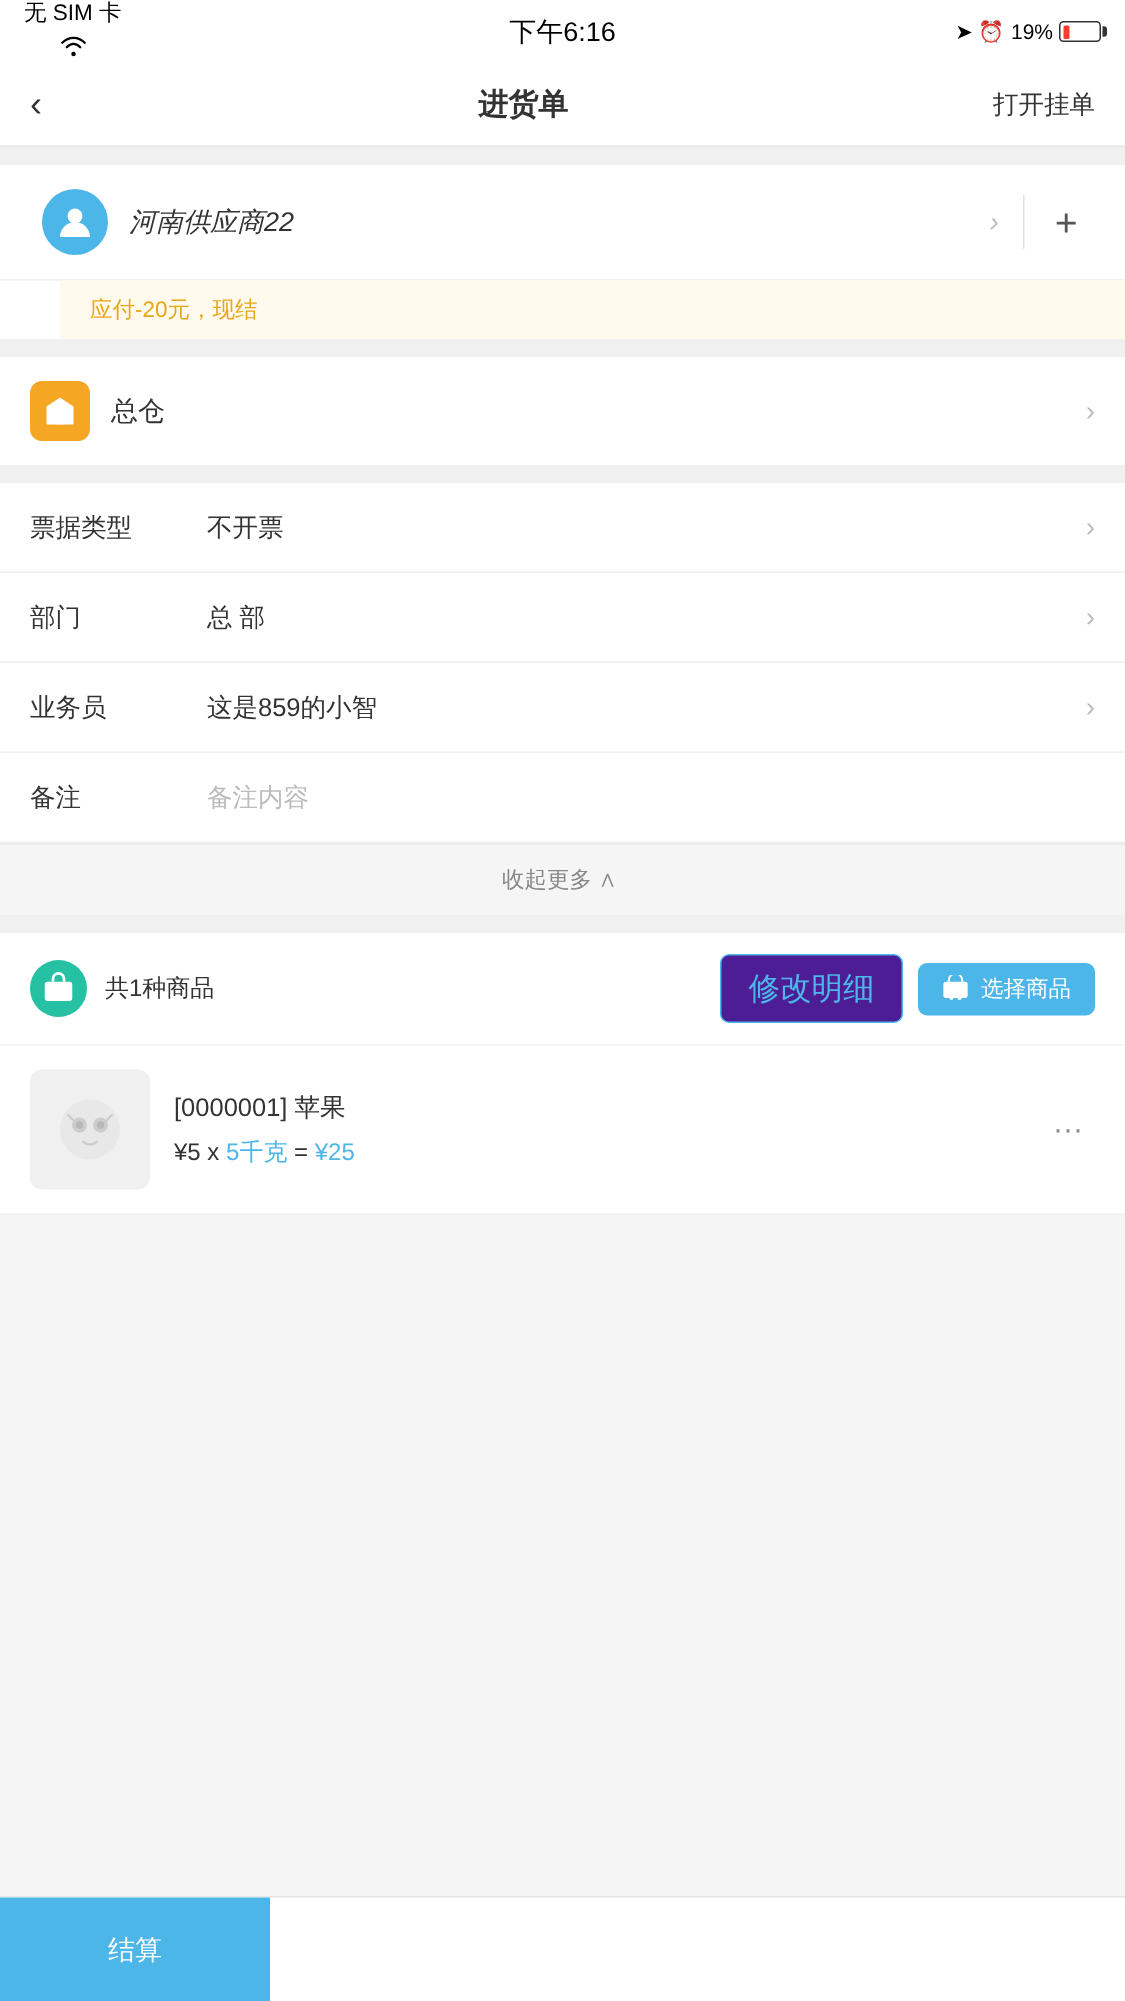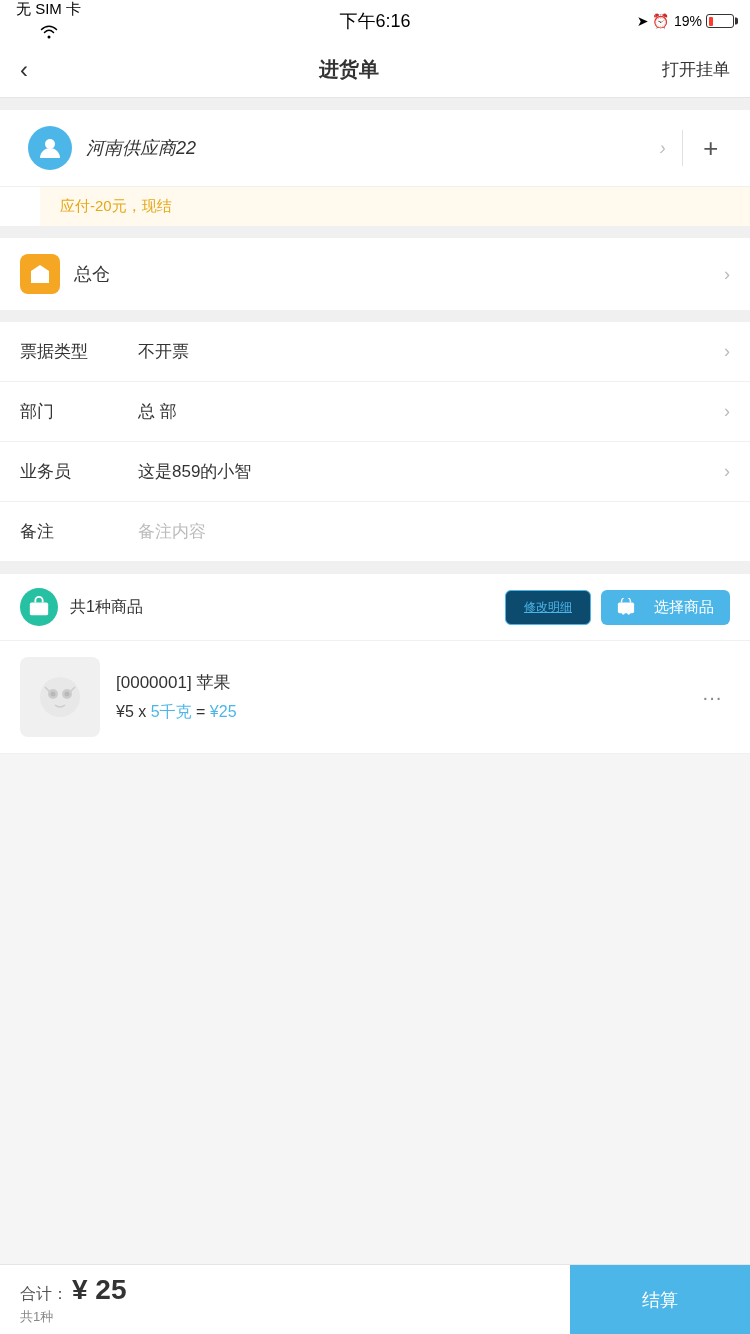--- a/index.html
+++ b/index.html
@@ -250,39 +250,38 @@
     }
     .product-count-icon svg { width: 22px; height: 22px; fill: #fff; }
     .product-count-label {
       flex: 1;
       font-size: 16px;
       color: #333;
     }
     .btn-modify {
       border: 1.5px solid #4db6e8;
       color: #4db6e8;
-      background: #0c4a6e;
+      background: #4c1d95;
       border-radius: 6px;
       padding: 8px 18px;
-      font-size: 12px;
+      font-size: 21px;
       cursor: pointer;
       margin-right: 10px;
-      text-decoration: underline;
     }
     .btn-select {
       background: #4db6e8;
       color: #fff;
       border: none;
       border-radius: 6px;
       padding: 8px 16px;
       font-size: 15px;
       cursor: pointer;
       display: flex;
       align-items: center;
-      gap: 19px;
+      gap: 8px;
     }
     .btn-select svg { width: 18px; height: 18px; fill: #fff; }
 
     
     .product-item {
       background: #fff;
       display: flex;
       align-items: center;
       padding: 16px 20px;
       border-bottom: 1px solid #f0f0f0;
@@ -461,20 +460,23 @@
       <span class="form-label">业务员</span>
       <span class="form-value">这是859的小智</span>
       <span class="chevron-right">›</span>
     </div>
     <div class="form-row">
       <span class="form-label">备注</span>
       <span class="form-value form-placeholder">备注内容</span>
     </div>
   </div>
 
+  <div class="collapse-row">
+    <span class="collapse-text">收起更多 ∧</span>
+  </div>
 
   <div class="section-gap"></div>
   <div class="card">
     <div class="product-header">
       <div class="product-count-icon">
         <svg viewBox="0 0 24 24">
           <rect x="2" y="7" width="20" height="14" rx="2"></rect>
           <path d="M8 7V5a4 4 0 0 1 8 0v2" stroke="#fff" stroke-width="2" fill="none"></path>
         </svg>
       </div>
@@ -514,21 +516,14 @@
         </div>
       </div>
       <span class="more-btn">···</span>
     </div>
   </div>
 
   <div style="height: 20px; background: #f5f5f5;"></div>
 </div>
 
 <div class="bottom-bar">
-  <div class="bottom-total">
-    <div style="display:flex; align-items:baseline; gap:4px;">
-      <span class="total-label">合计：</span>
-      <span class="total-amount">¥ 25</span>
-    </div>
-    <div class="total-count">共1种</div>
-  </div>
   <button class="btn-checkout">结算</button>
 </div>
 
 </body></html>

